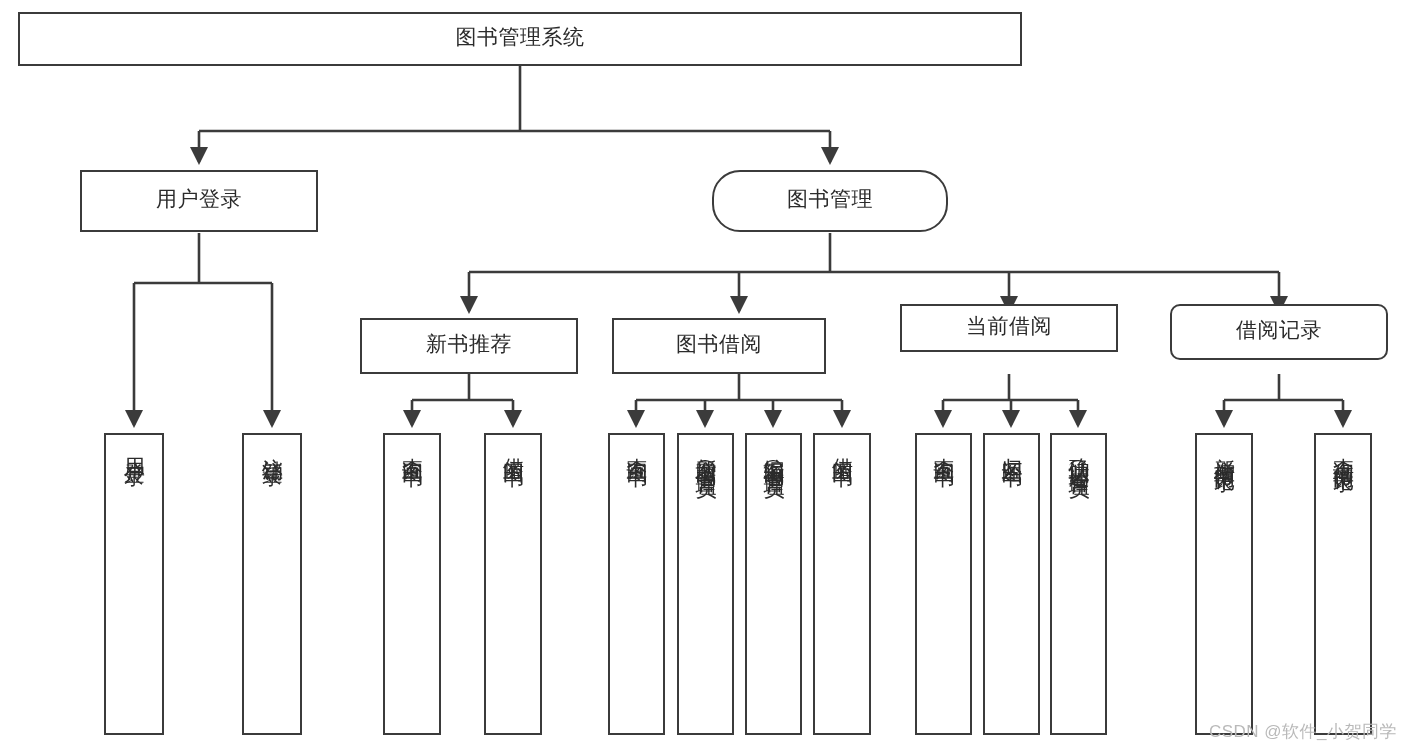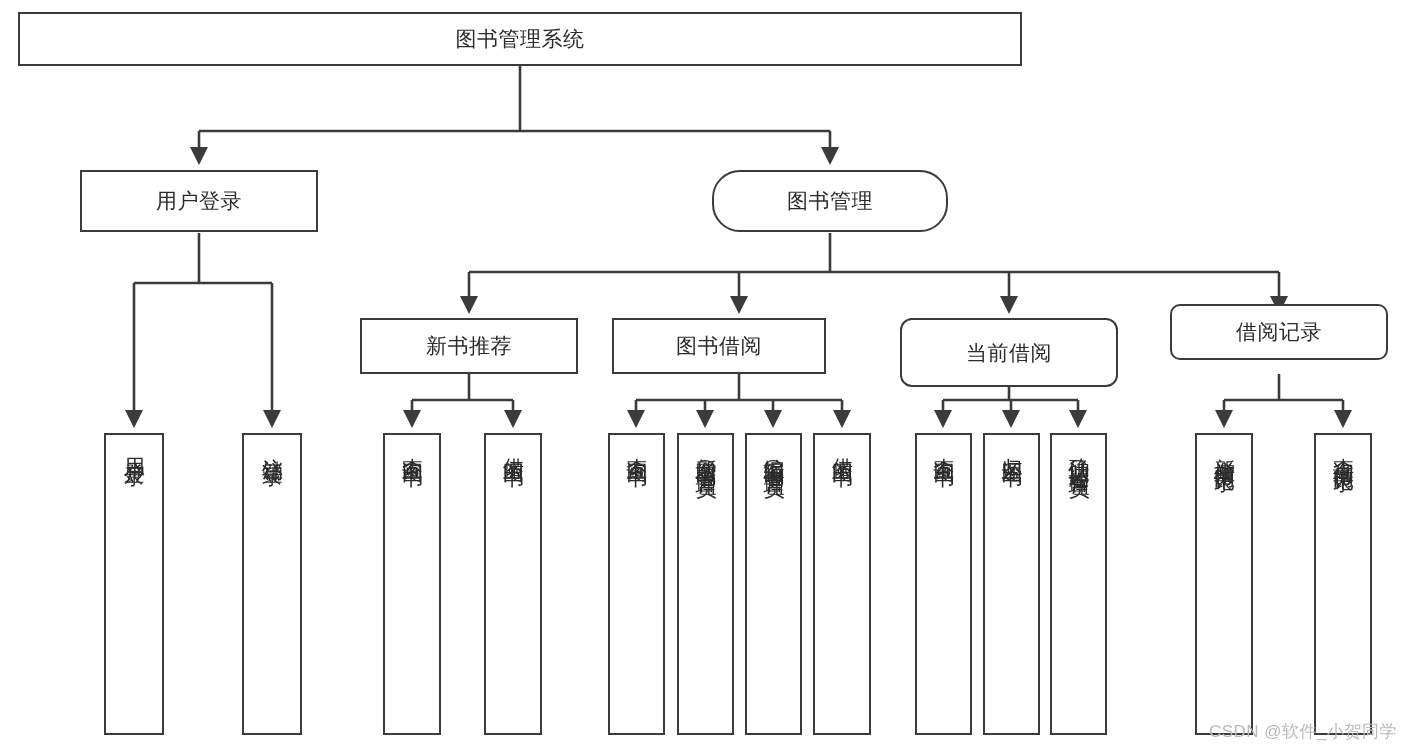--- a/index.html
+++ b/index.html
@@ -37,20 +37,21 @@
   }
   .node-label {
     display: block;
     text-align: center;
     line-height: 1.12;
     letter-spacing: 0.5px;
     white-space: nowrap;
   }
   .node.horizontal .node-label {
     font-size: 21px;
+    font-family: Liberation Mono, monospace;
   }
   .node.vertical {
     align-items: flex-start;
     justify-content: center;
     padding-top: 6px;
   }
   .node.vertical .node-label {
     writing-mode: vertical-rl;
     text-orientation: upright;
     font-size: 21px;
@@ -136,21 +137,21 @@
   <div class="node horizontal" style="left:712px; top:170px; width:236px; height:62px;border-radius:28px;">
     <span class="node-label">图书管理</span>
   </div>
 
   <div class="node horizontal" style="left:360px; top:318px; width:218px; height:56px;">
     <span class="node-label">新书推荐</span>
   </div>
   <div class="node horizontal" style="left:612px; top:318px; width:214px; height:56px;">
     <span class="node-label">图书借阅</span>
   </div>
-  <div class="node horizontal" style="left:900px; top:318px; width:218px; height:69px;border-radius:12px;">
+  <div class="node horizontal" style="left:900px; top:304px; width:218px; height:48px;">
     <span class="node-label">当前借阅</span>
   </div>
   <div class="node horizontal" style="left:1170px; top:304px; width:218px; height:56px;border-radius:10px;">
     <span class="node-label">借阅记录</span>
   </div>
 
   <div class="node vertical" style="left:104px; top:433px; width:60px; height:302px;">
     <span class="node-label">用户登录</span>
   </div>
   <div class="node vertical" style="left:242px; top:433px; width:60px; height:302px;">

